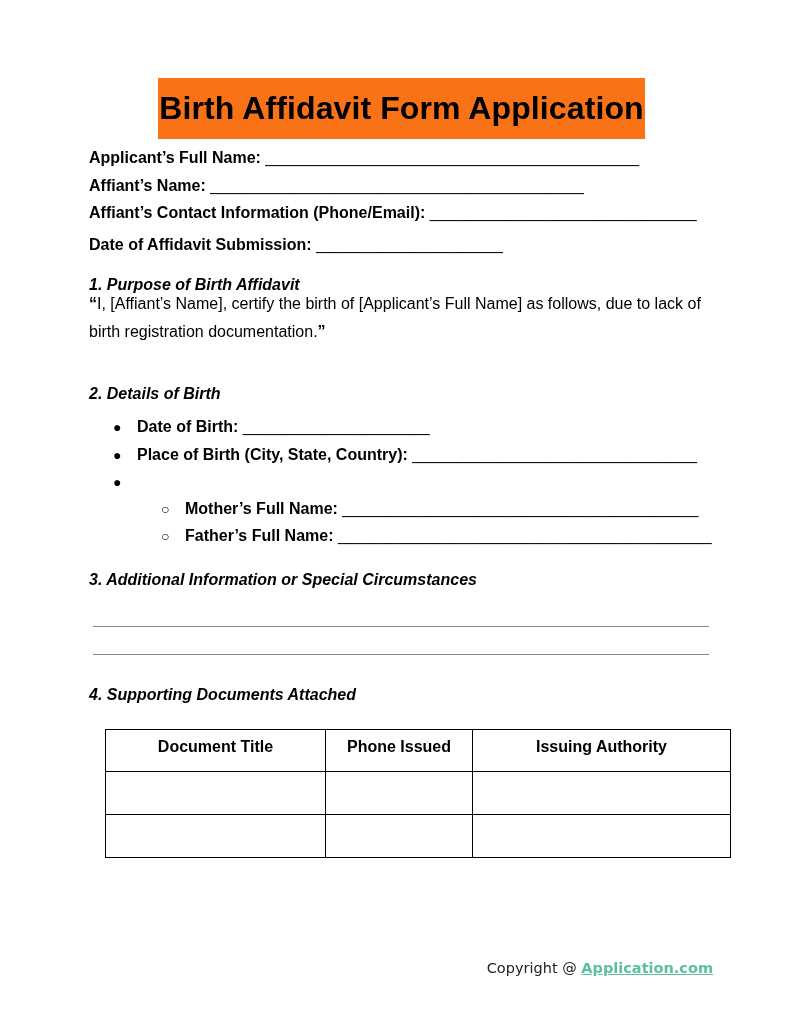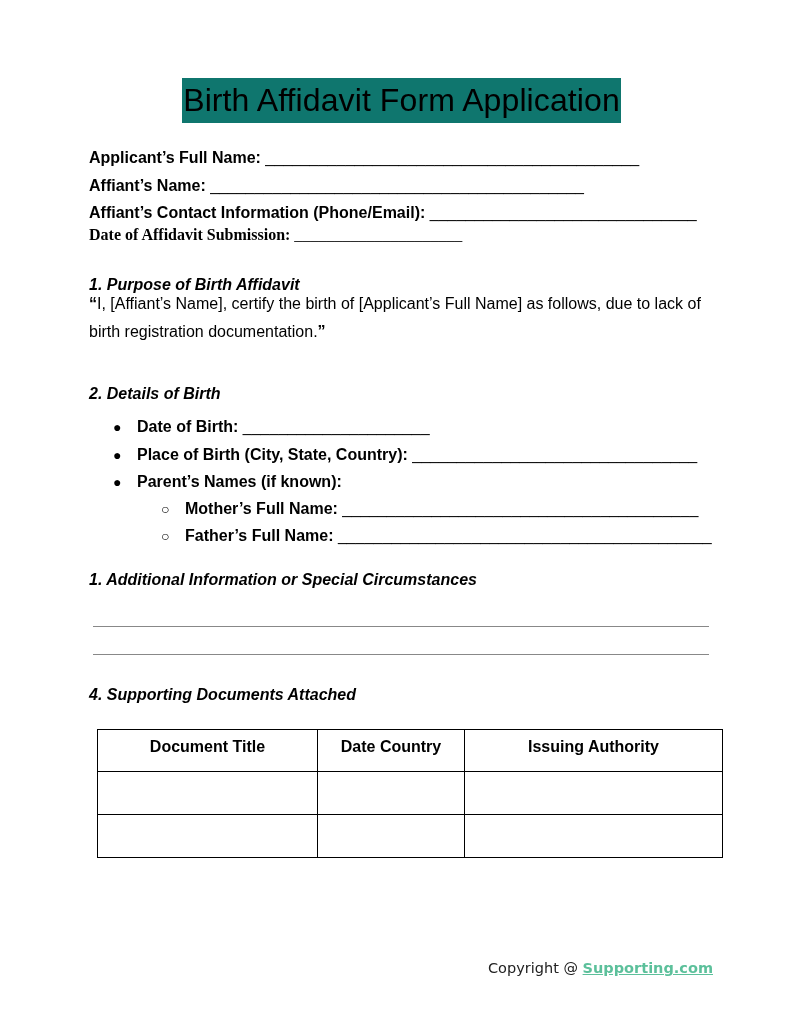--- a/index.html
+++ b/index.html
@@ -23,25 +23,25 @@
     }
     .title-wrap {
       position: absolute;
       left: 0;
       top: 78px;
       width: 625px;
       text-align: center;
     }
     .title {
       display: inline-block;
-      background: #0f766e;
+      background: #f97316;
       font-size: 32px;
-      font-weight: normal;
+      font-weight: bold;
       line-height: 37px;
-      padding: 4px 1px;
+      padding: 12px 1px;
       letter-spacing: 0.1px;
     }
     .field-line {
       position: absolute;
       left: 0;
       font-size: 16px;
       font-weight: bold;
       line-height: 20px;
       white-space: nowrap;
     }
@@ -82,21 +82,21 @@
     }
     .rule {
       position: absolute;
       left: 4px;
       width: 616px;
       height: 0;
       border-top: 1.3px solid #888888;
     }
     table.docs {
       position: absolute;
-      left: 8px;
+      left: 16px;
       top: 729px;
       width: 625px;
       border-collapse: collapse;
       table-layout: fixed;
       padding-left: 36px;
     }
     table.docs th, table.docs td {
       border: 1px solid #000000;
       font-size: 16px;
       font-weight: bold;
@@ -141,21 +141,21 @@
     <span class="blank">__________________________________________</span>
   </div>
   <div class="field-line" style="top:176px;text-align:right;">
     <span>Affiant’s Name:</span>
     <span class="blank">__________________________________________</span>
   </div>
   <div class="field-line" style="top:203px;text-align:right;">
     <span>Affiant’s Contact Information (Phone/Email):</span>
     <span class="blank">______________________________</span>
   </div>
-  <div class="field-line" style="top:225px;font-family:Liberation Serif, serif;">
+  <div class="field-line" style="top:235px;">
     <span>Date of Affidavit Submission:</span>
     <span class="blank">_____________________</span>
   </div>
 
   <div class="section-heading" style="top:275px;">1. Purpose of Birth Affidavit</div>
   <div class="paragraph">
     <span class="quote-mark">“</span><span>I, [Affiant’s Name], certify the birth of [Applicant’s Full Name] as follows, due to lack of birth registration documentation.</span><span class="quote-mark">”</span>
   </div>
 
   <div class="section-heading" style="top:384px;">2. Details of Birth</div>
@@ -165,62 +165,61 @@
     <span>Date of Birth:</span>
     <span class="blank">_____________________</span>
   </div>
   <div class="bullet-row" style="left:48px; top:445px;">
     <span class="bullet-glyph" style="left:-24px;">●</span>
     <span>Place of Birth (City, State, Country):</span>
     <span class="blank">________________________________</span>
   </div>
   <div class="bullet-row" style="left:48px; top:472px;">
     <span class="bullet-glyph" style="left:-24px;">●</span>
-    <span>Parent’s Names (if known):</span>
   </div>
   <div class="bullet-row" style="left:96px; top:499px;">
     <span class="bullet-glyph" style="left:-24px;">○</span>
     <span>Mother’s Full Name:</span>
     <span class="blank">________________________________________</span>
   </div>
   <div class="bullet-row" style="left:96px; top:526px;">
     <span class="bullet-glyph" style="left:-24px;">○</span>
     <span>Father’s Full Name:</span>
     <span class="blank">__________________________________________</span>
   </div>
 
-  <div class="section-heading" style="top:570px;">1. Additional Information or Special Circumstances</div>
+  <div class="section-heading" style="top:570px;">3. Additional Information or Special Circumstances</div>
   <div class="rule" style="top:626px;"></div>
   <div class="rule" style="top:654px;"></div>
 
   <div class="section-heading" style="top:685px;">4. Supporting Documents Attached</div>
 
   <table class="docs">
     <colgroup>
       <col style="width:220px;">
       <col style="width:147px;">
       <col style="width:258px;">
     </colgroup>
     <thead>
       <tr>
         <th>Document Title</th>
-        <th>Date Country</th>
+        <th>Phone Issued</th>
         <th>Issuing Authority</th>
       </tr>
     </thead>
     <tbody>
       <tr>
         <td></td>
         <td></td>
         <td></td>
       </tr>
       <tr>
         <td></td>
         <td></td>
         <td></td>
       </tr>
     </tbody>
   </table>
 </div>
 
 <div class="footer">
-  <span>Copyright @ </span><a>Supporting.com</a>
+  <span>Copyright @ </span><a>Application.com</a>
 </div>
 
 </body></html>

